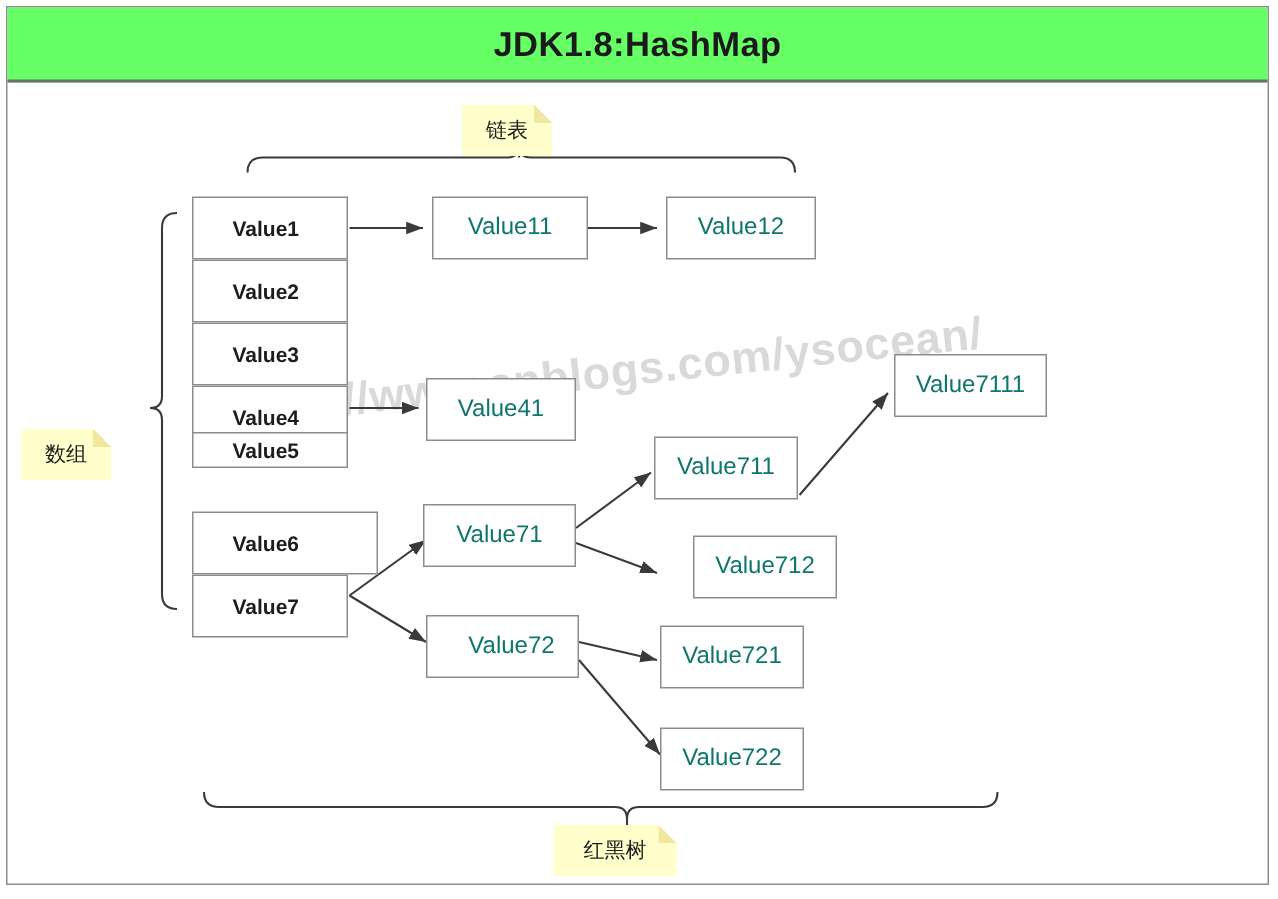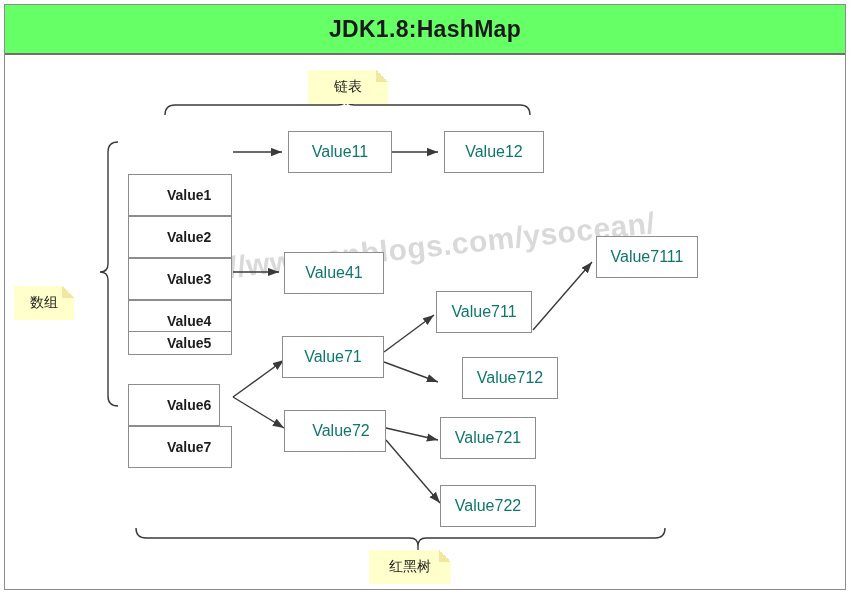--- a/index.html
+++ b/index.html
@@ -20,21 +20,21 @@
   .watermark{position:absolute;left:160px;top:258px;font-size:30px;color:#d9d9d9;
     font-weight:600;white-space:nowrap;transform:rotate(-6deg);transform-origin:left center;
     letter-spacing:.5px;pointer-events:none;user-select:none;}
 
   
   .node{position:absolute;box-sizing:border-box;border:1.6px solid #8c8c8c;background:#fff;
     display:flex;align-items:center;justify-content:center;font-size:16px;font-weight:normal;color:#0f766e;}
 
   
   .cell{position:absolute;box-sizing:border-box;border:1.4px solid #8c8c8c;background:#fff;
-    display:flex;align-items:center;padding-left:38px;font-size:14px;font-weight:bold;color:#1d1d1d;margin-top:43px;}
+    display:flex;align-items:center;padding-left:26px;font-size:14px;font-weight:bold;color:#1d1d1d;}
 
   
   .note{position:absolute;box-sizing:border-box;background:#ffffcc;
     display:flex;align-items:center;justify-content:center;
     font-size:14px;color:#1d1d1d;font-family:"DejaVu Sans","Liberation Sans",sans-serif;}
   .note .fold{position:absolute;right:0;top:0;width:12px;height:12px;
     background:linear-gradient(225deg,#ffffff 0 50%,#f0e8a0 50% 100%);}
 
   svg.lines{position:absolute;left:0;top:0;width:852px;height:599px;pointer-events:none;}
 </style>
@@ -76,41 +76,41 @@
 
     <line x1="384" y1="352" x2="434" y2="315" stroke="#3a3a3a" stroke-width="1.4" marker-end="url(#arrow)"></line>
     <line x1="384" y1="362" x2="438" y2="382" stroke="#3a3a3a" stroke-width="1.4" marker-end="url(#arrow)"></line>
 
     <line x1="386" y1="428" x2="438" y2="440" stroke="#3a3a3a" stroke-width="1.4" marker-end="url(#arrow)"></line>
     <line x1="386" y1="440" x2="440" y2="503" stroke="#3a3a3a" stroke-width="1.4" marker-end="url(#arrow)"></line>
 
     <line x1="533" y1="330" x2="592" y2="262" stroke="#3a3a3a" stroke-width="1.4" marker-end="url(#arrow)"></line>
   </svg>
 
-  <div class="note" style="left:308px;top:70px;width:80px;height:34px;">
+  <div class="note" style="left:308px;top:70px;width:60px;height:34px;">
     <span>链表</span>
     <span class="fold"></span>
   </div>
 
   <div class="note" style="left:14px;top:286px;width:60px;height:34px;">
     <span>数组</span>
     <span class="fold"></span>
   </div>
 
   <div class="note" style="left:369px;top:550px;width:82px;height:34px;">
     <span>红黑树</span>
     <span class="fold"></span>
   </div>
 
   <div class="cell" style="left:128px;top:131px;width:104px;height:42px;">Value1</div>
   <div class="cell" style="left:128px;top:173px;width:104px;height:42px;">Value2</div>
   <div class="cell" style="left:128px;top:215px;width:104px;height:42px;">Value3</div>
   <div class="cell" style="left:128px;top:257px;width:104px;height:42px;">Value4</div>
   <div class="cell" style="left:128px;top:288px;width:104px;height:24px;">Value5</div>
-  <div class="cell" style="left:128px;top:341px;width:92px;height:42px;">Value6</div>
+  <div class="cell" style="left:128px;top:341px;width:124px;height:42px;">Value6</div>
   <div class="cell" style="left:128px;top:383px;width:104px;height:42px;">Value7</div>
 
   <div class="node" style="left:288px;top:131px;width:104px;height:42px;">Value11</div>
   <div class="node" style="left:444px;top:131px;width:100px;height:42px;">Value12</div>
   <div class="node" style="left:284px;top:252px;width:100px;height:42px;">Value41</div>
 
   <div class="node" style="left:282px;top:336px;width:102px;height:42px;">Value71</div>
   <div class="node" style="left:284px;top:410px;width:102px;height:42px;padding-left:12px;">Value72</div>
   <div class="node" style="left:436px;top:291px;width:96px;height:42px;">Value711</div>
   <div class="node" style="left:440px;top:357px;width:96px;height:42px;margin-left:22px;">Value712</div>

